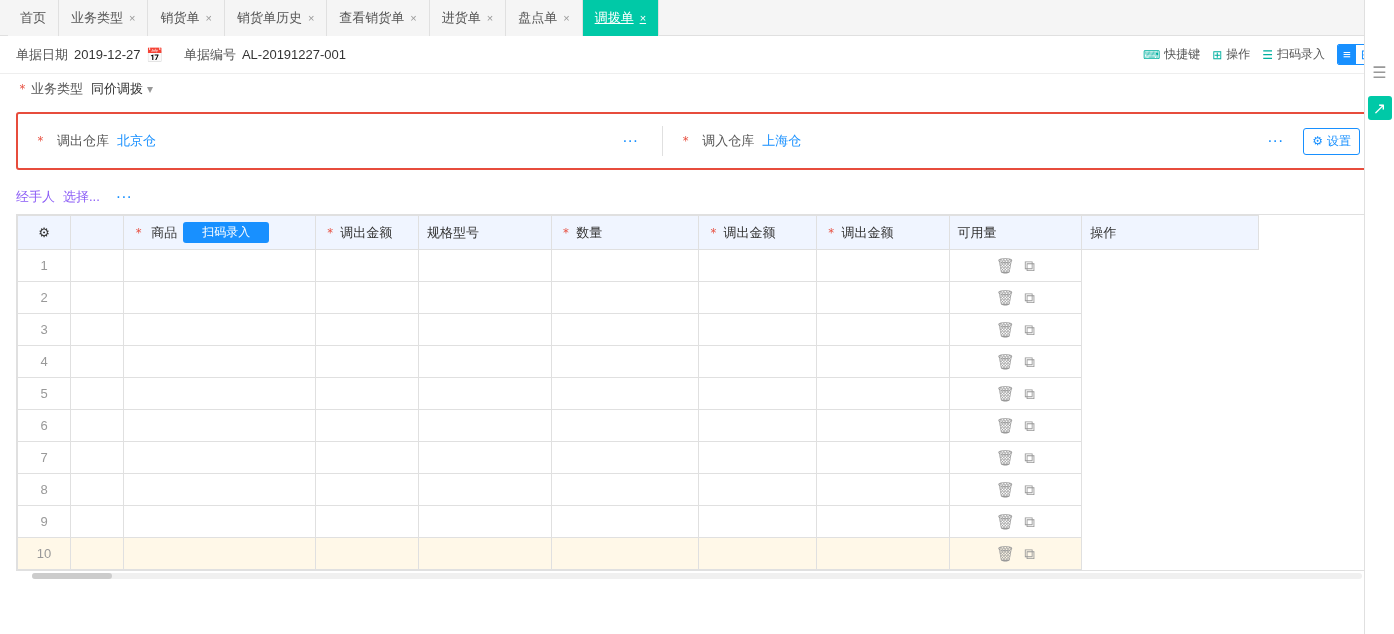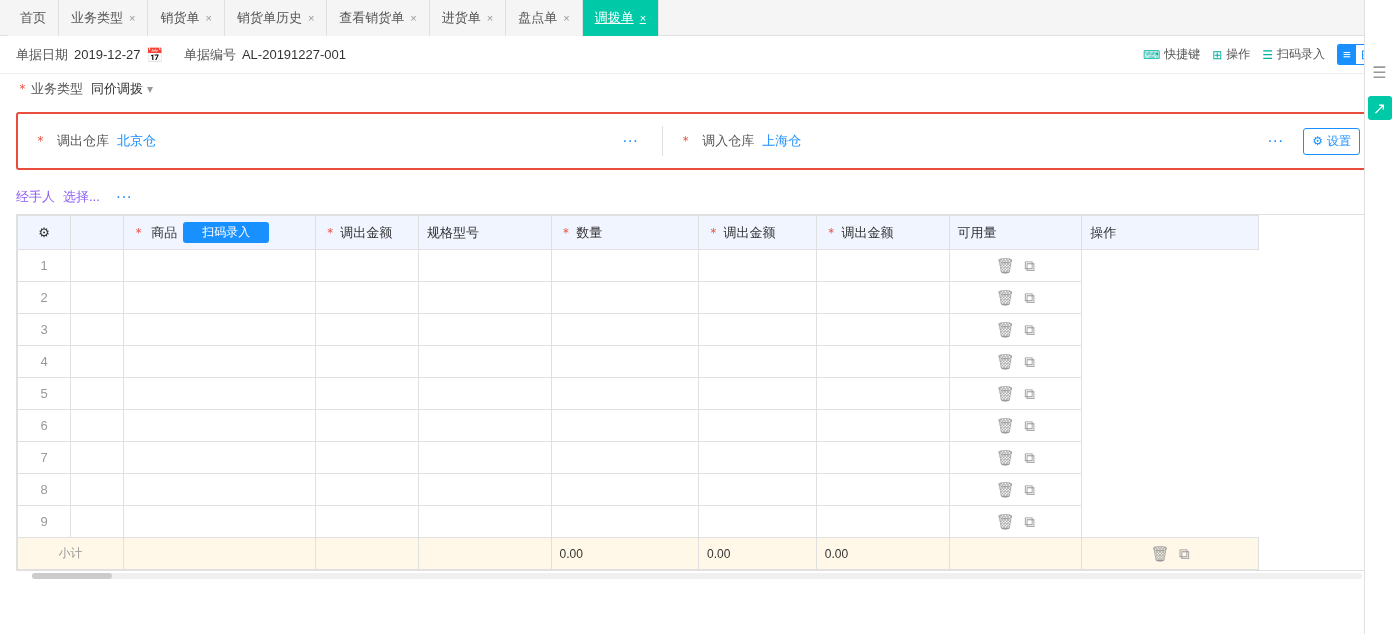--- a/index.html
+++ b/index.html
@@ -615,35 +615,35 @@
           <td></td>
           <td></td>
           <td></td>
           <td></td>
           <td></td>
           <td style="text-align:center">
             <span class="op-icon">🗑</span>
             <span class="op-icon">⧉</span>
           </td>
         </tr>
-
-        <tr style="background:#fff8e8">
-          <td colspan="2" style="text-align:center;color:#999;font-size:12px">小计</td>
-          <td></td>
-          <td></td>
-          <td></td>
-          <td style="color:#333;font-size:12px">0.00</td>
-          <td style="color:#333;font-size:12px">0.00</td>
-          <td style="color:#333;font-size:12px">0.00</td>
-          <td></td>
-          <td style="text-align:center">
-            <span class="op-icon">🗑</span>
-            <span class="op-icon">⧉</span>
-          </td>
-        </tr>
+        <tr>
+          <td class="row-num">10</td>
+          <td></td>
+          <td></td>
+          <td></td>
+          <td></td>
+          <td></td>
+          <td></td>
+          <td></td>
+          <td style="text-align:center">
+            <span class="op-icon">🗑</span>
+            <span class="op-icon">⧉</span>
+          </td>
+        </tr>
+
       </tbody>
     </table>
   </div>
 
   <div class="scrollbar-area">
     <div class="scrollbar-thumb"></div>
   </div>
 </div>
 
 <div class="right-panel">

